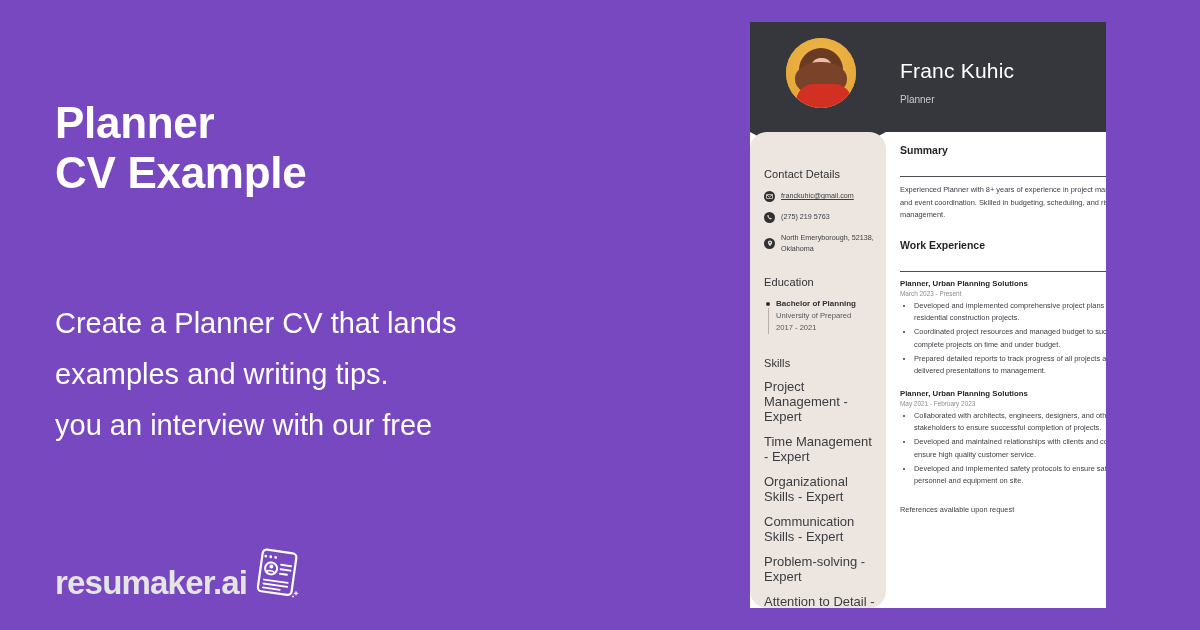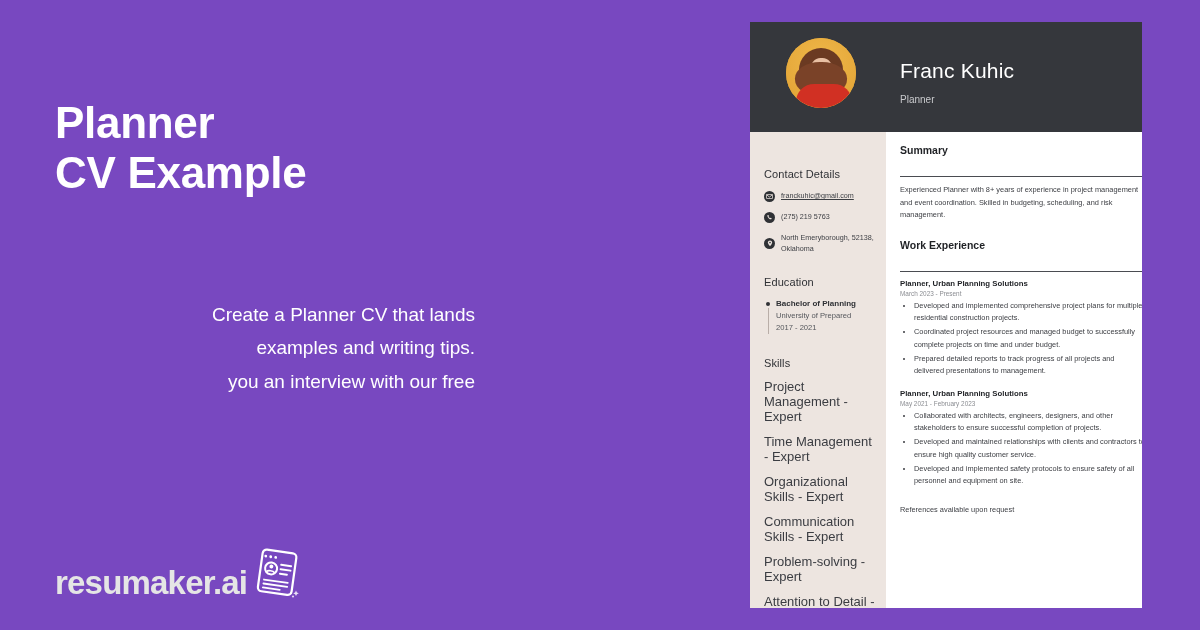--- a/index.html
+++ b/index.html
@@ -14,32 +14,32 @@
   
   .promo{position:absolute;left:0;top:0;width:740px;height:630px;}
   .promo-title{
     position:absolute;left:55px;top:98px;width:640px;
     color:#ffffff;font-size:44px;font-weight:bold;line-height:1.14;
     letter-spacing:-0.3px;
   }
   .promo-title .l2{display:block;}
   .promo-sub{
     position:absolute;left:55px;top:298px;width:420px;
-    color:#ffffff;font-size:19px;font-weight:normal;line-height:1.75;text-align:right;
+    color:#ffffff;font-size:29px;font-weight:normal;line-height:1.75;
   }
   .promo-sub .l{display:block;}
 
   
   .logo{position:absolute;left:55px;top:545px;display:flex;align-items:flex-end;}
   .logo-word{color:#e5e5e5;font-size:33px;font-weight:bold;letter-spacing:-0.8px;line-height:1;}
   .logo-mark{margin-left:2px;margin-bottom:-4px;}
 
   
   .cv{
-    position:absolute;left:750px;top:22px;width:392px;height:586px;
+    position:absolute;left:750px;top:22px;width:356px;height:586px;
     background:#ffffff;overflow:hidden;
   }
   .cv-header{position:absolute;left:0;top:0;width:440px;height:110px;background:#35373c;}
   .notch-wrap{position:absolute;left:0;top:110px;width:136px;height:36px;overflow:hidden;}
   .notch-tri{
     width:136px;height:36px;background:#35373c;
     clip-path:polygon(0 0, 136px 0, 68px 36px);
   }
   .avatar{
     position:absolute;left:36px;top:16px;width:70px;height:70px;border-radius:50%;
@@ -65,21 +65,21 @@
   .av-neck{position:absolute;left:31px;top:42px;width:11px;height:9px;background:#dcae92;}
   .cv-name{
     position:absolute;left:150px;top:37px;color:#ffffff;font-size:21px;font-weight:normal;
     letter-spacing:0.2px;
   }
   .cv-role{
     position:absolute;left:150px;top:72px;color:#c9cacd;font-size:10px;font-weight:normal;
   }
 
   .cv-side{
-    position:absolute;left:0;top:110px;width:136px;height:476px;background:#ede5e0;
+    position:absolute;left:0;top:110px;width:136px;height:476px;background:#ede5e0;border-radius:17px;
   }
   .side-inner{position:absolute;left:14px;top:36px;width:112px;}
   .side-h{
     font-size:11px;color:#2f3135;font-weight:normal;margin:0 0 10px 0;letter-spacing:0.1px;
   }
   .side-h.sk{margin-top:0;}
   .contact-row{display:flex;align-items:center;margin-bottom:9px;}
   .c-ico{
     flex:0 0 auto;width:11px;height:11px;border-radius:50%;background:#2f3135;
     margin-right:6px;margin-top:1px;display:flex;align-items:center;justify-content:center;

